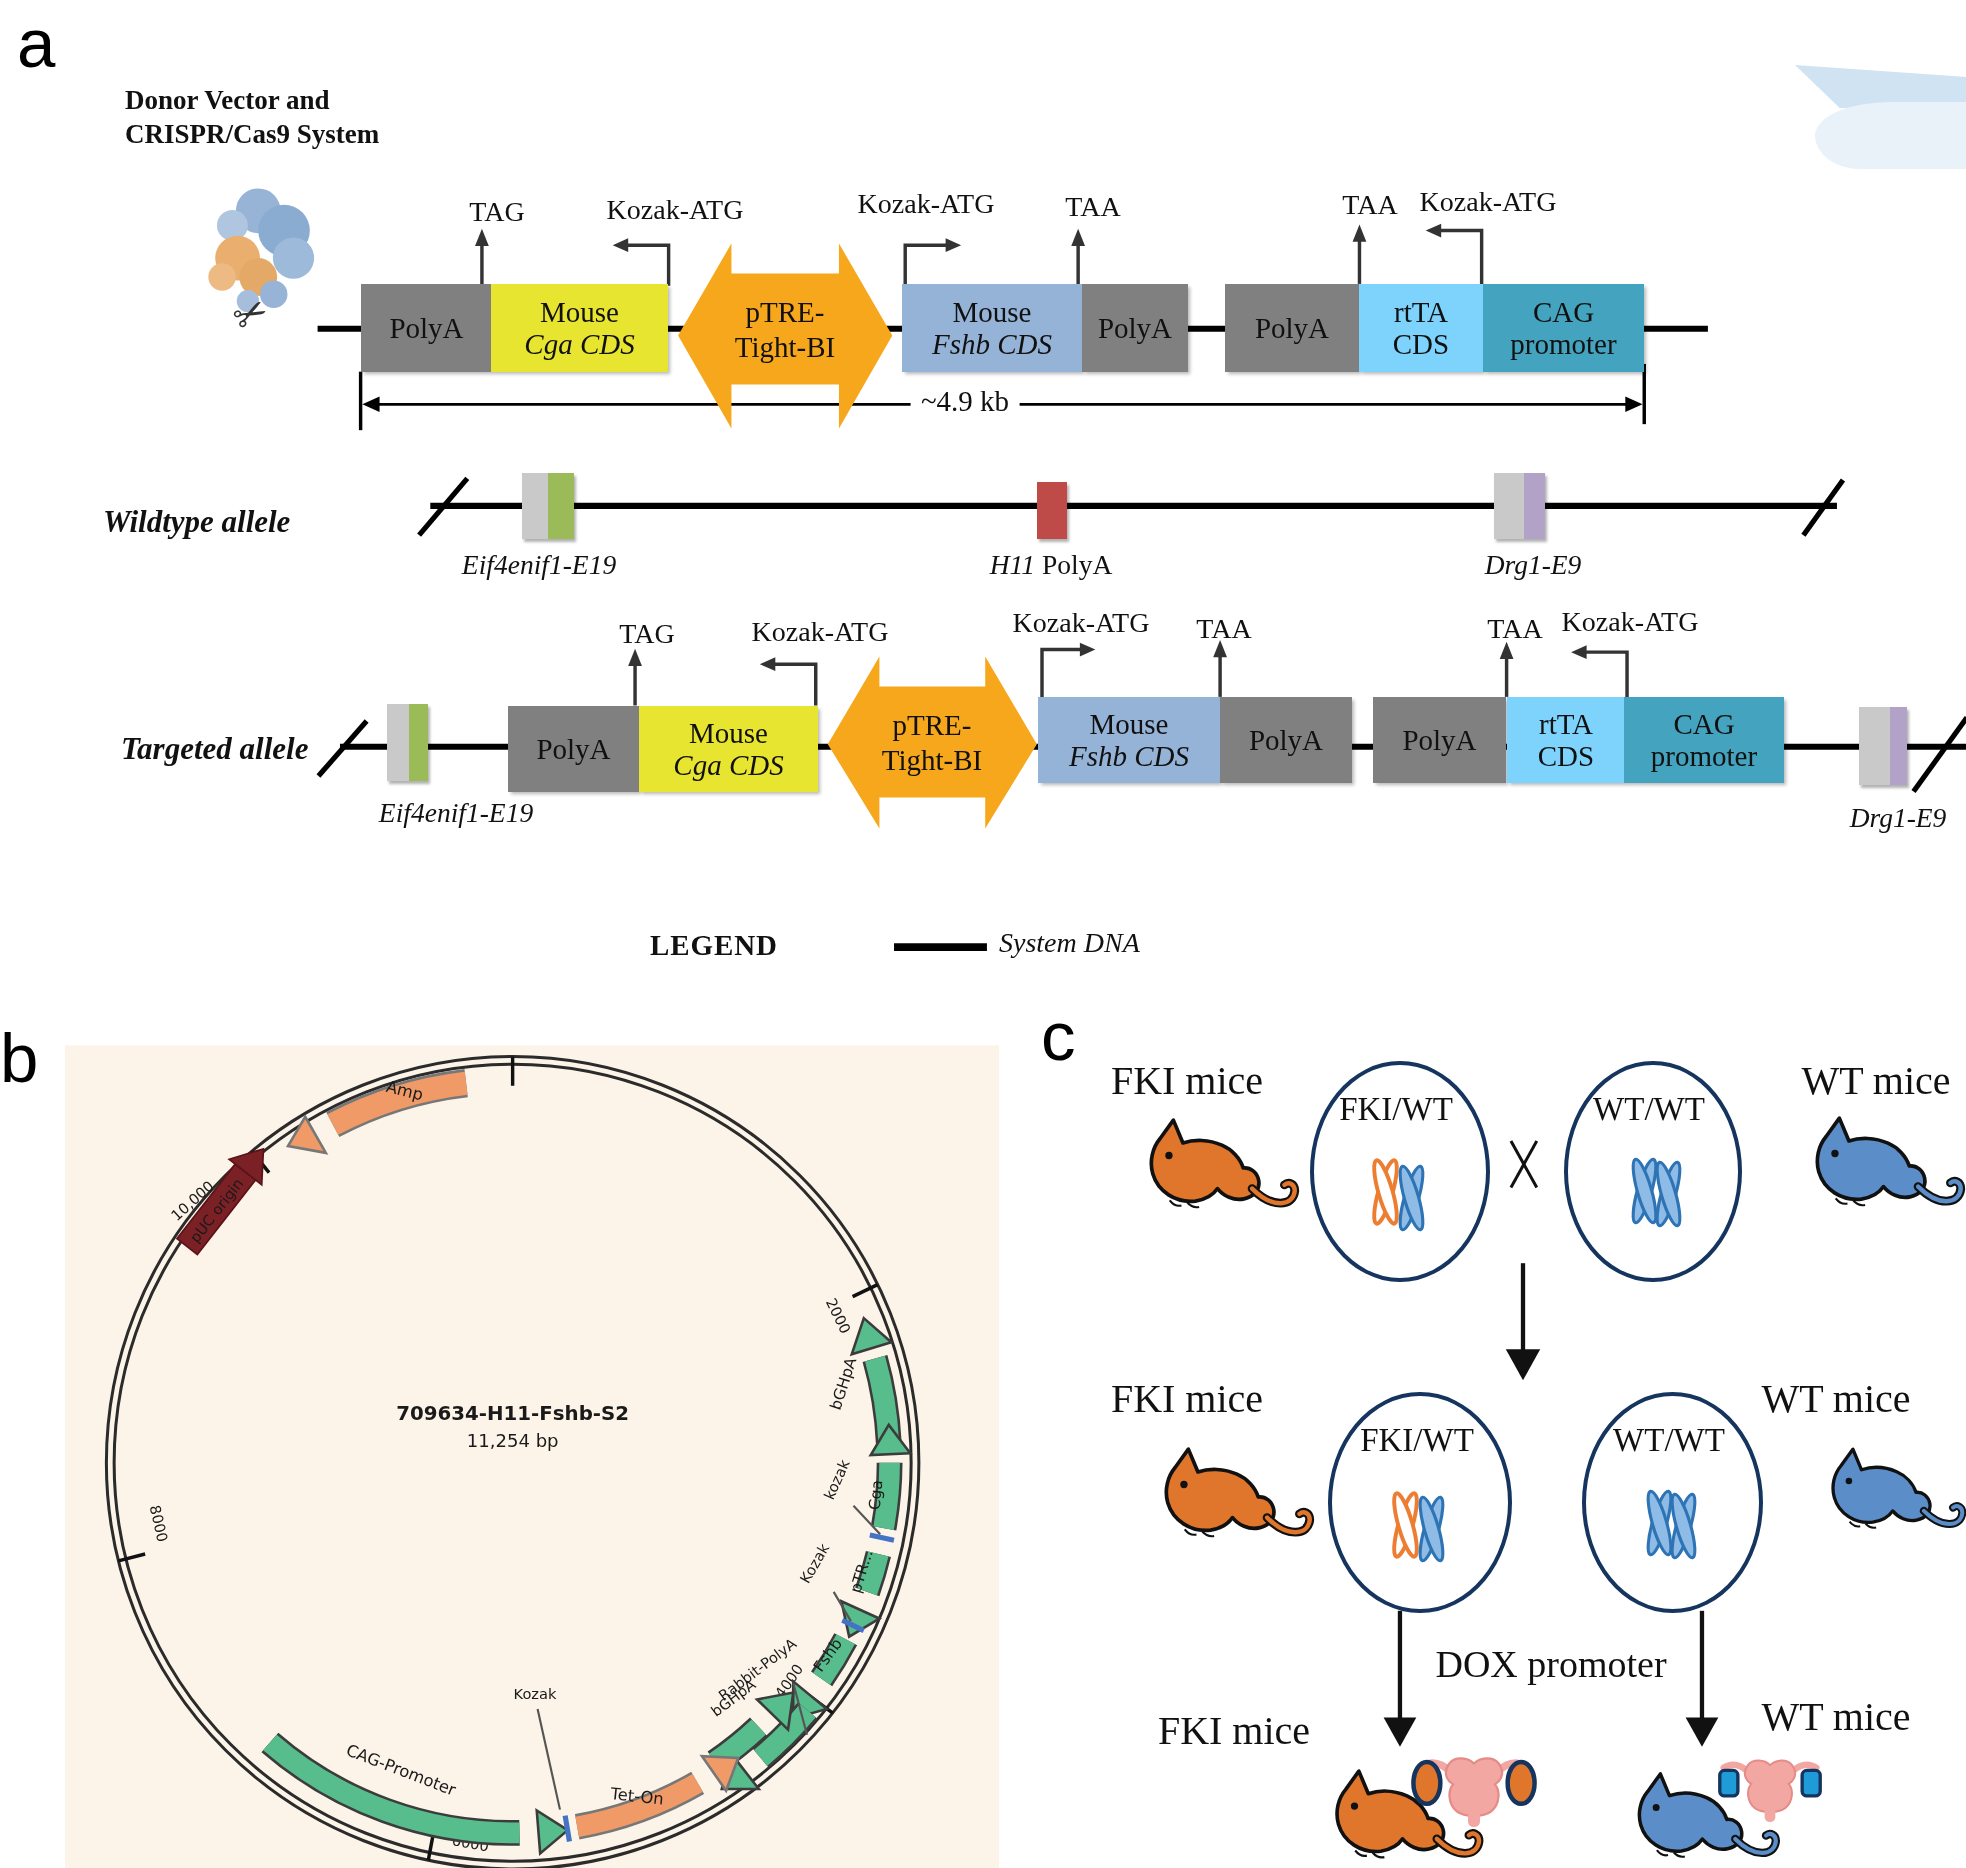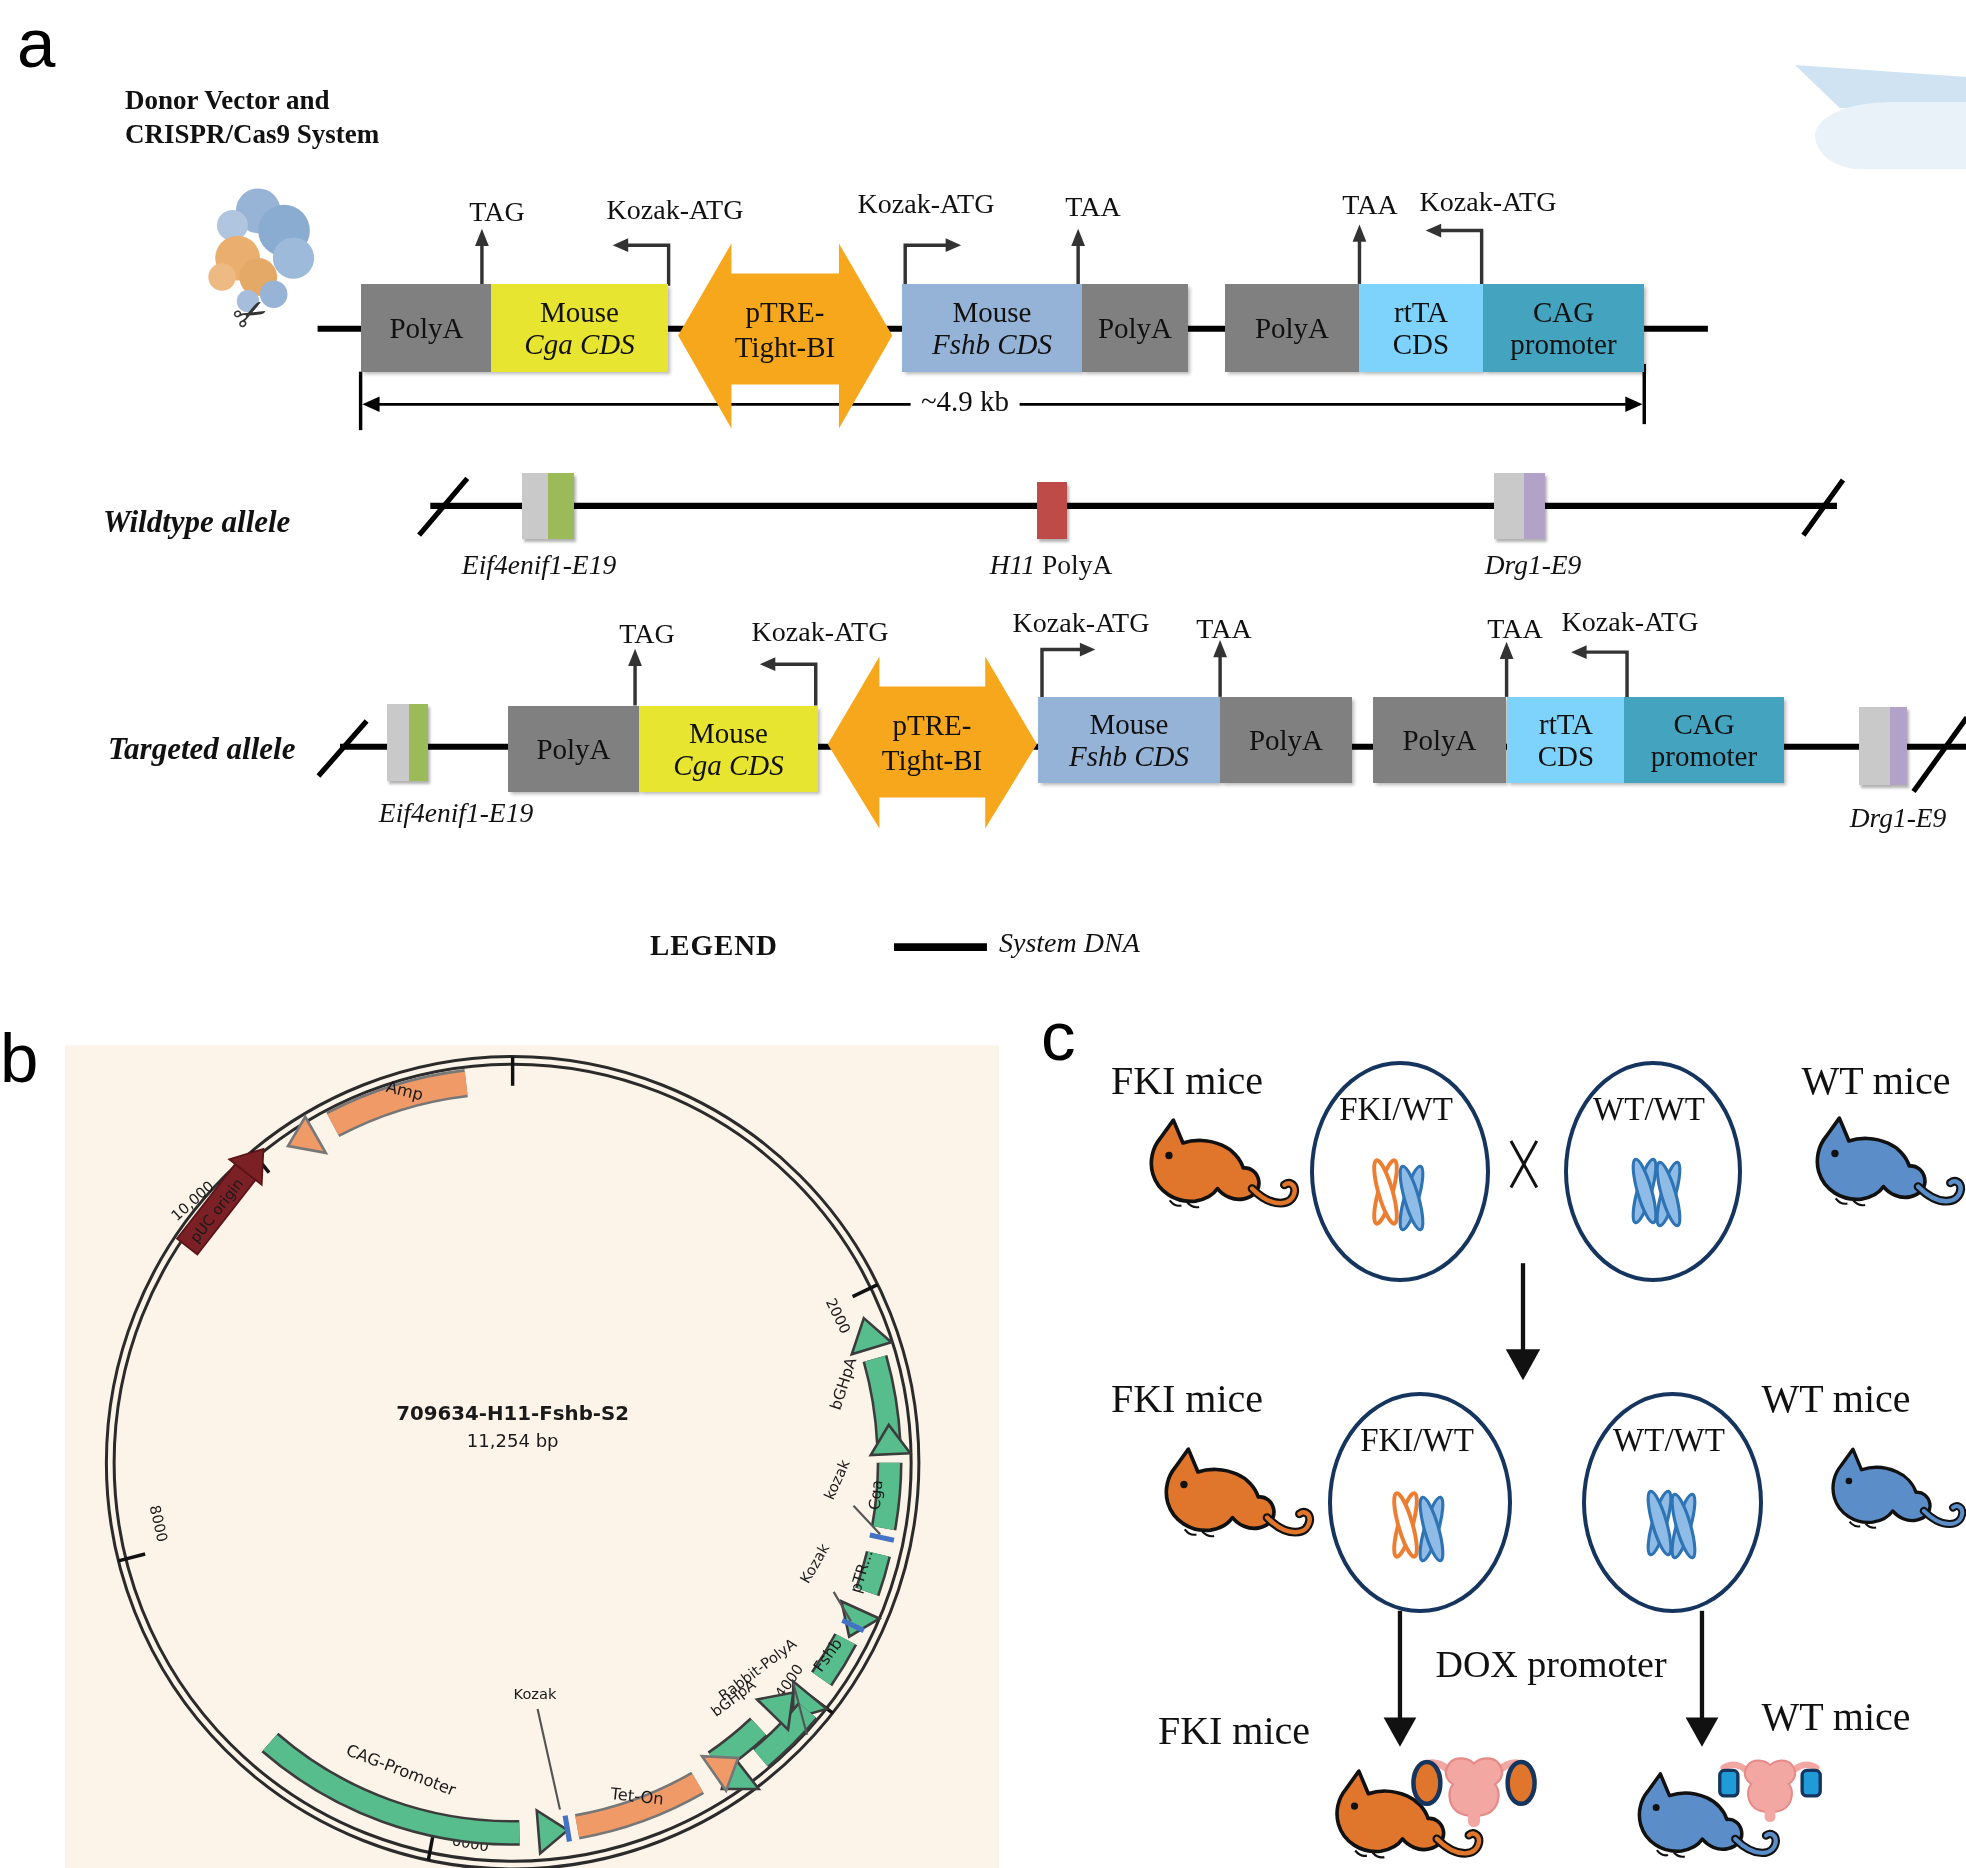--- a/index.html
+++ b/index.html
@@ -200,21 +200,21 @@
   <div style="width:30px;background:#BE4B48;"></div>
 </div>
 <div class="marker" style="left:1494px;top:473px;width:51px;height:66px;">
   <div style="width:30px;background:#C9C9C9;"></div>
   <div style="width:20.6px;background:#B3A2C7;"></div>
 </div>
 <div class="mlabel" style="left:539px;top:549px;">Eif4enif1-E19</div>
 <div class="mlabel" style="left:1051px;top:549px;"><span style="font-style:italic;">H11</span><span style="font-style:normal;"> PolyA</span></div>
 <div class="mlabel" style="left:1533px;top:549px;">Drg1-E9</div>
 
-<div class="rowtitle" style="left:108px;top:731px;">Targeted allele</div>
+<div class="rowtitle" style="left:121px;top:731px;">Targeted allele</div>
 <div class="marker" style="left:387px;top:704px;width:41px;height:77px;">
   <div style="width:22.4px;background:#C9C9C9;"></div>
   <div style="width:19px;background:#9BBB59;"></div>
 </div>
 <div class="marker" style="left:1859px;top:707px;width:48px;height:78px;">
   <div style="width:31px;background:#C9C9C9;"></div>
   <div style="width:17px;background:#B3A2C7;"></div>
 </div>
 <div class="mlabel" style="left:456px;top:797px;">Eif4enif1-E19</div>
 <div class="mlabel" style="left:1898px;top:802px;">Drg1-E9</div>

